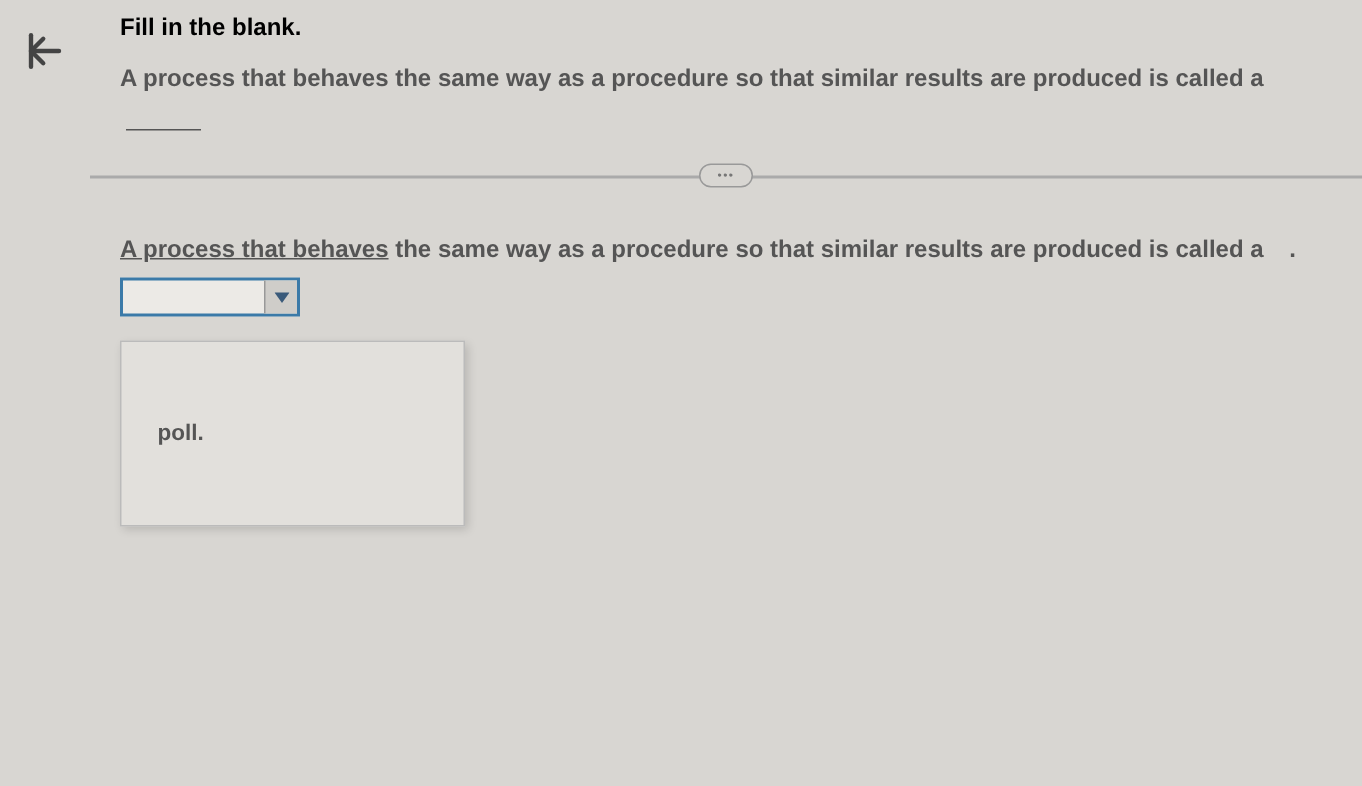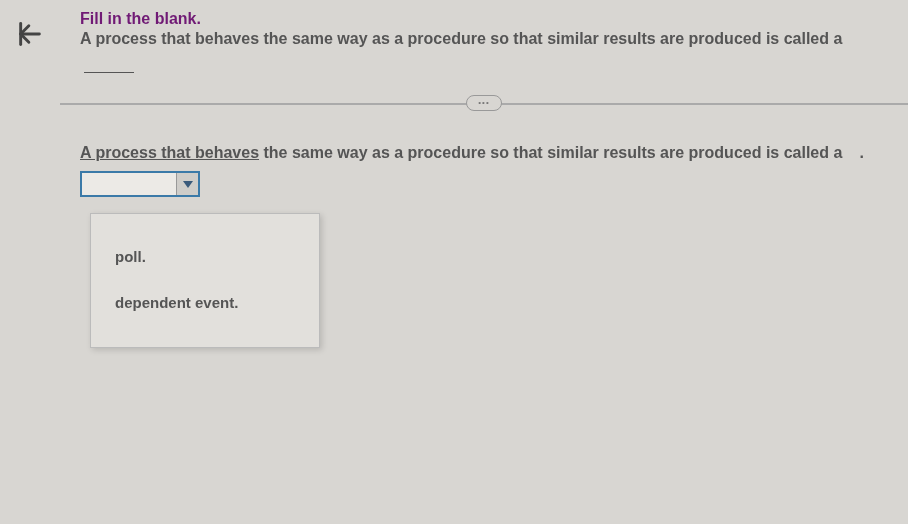--- a/index.html
+++ b/index.html
@@ -31,21 +31,22 @@
       height: 28px;
       cursor: pointer;
     }
     .content {
       flex: 1;
       padding: 10px 30px 0 20px;
       position: relative;
     }
     .instruction {
       font-size: 16px;
-      color: #701a75;
+      color: #000000;
+      margin-bottom: 14px;
       font-weight: bold;
     }
     .question-top {
       font-size: 16px;
       color: #555;
       font-weight: bold;
       line-height: 1.4;
       padding-bottom: 30px;
     }
     .blank-line {
@@ -115,26 +116,26 @@
       align-items: center;
       justify-content: center;
     }
     .dropdown-btn svg {
       width: 10px;
       height: 10px;
     }
     .options-panel {
       position: absolute;
       top: 42px;
-      left: 10px;
+      left: 0;
       width: 230px;
       background: #e2e0dc;
       border: 1px solid #bbb;
       box-shadow: 2px 2px 6px rgba(0,0,0,0.15);
-      padding: 20px 0;
+      padding: 38px 0;
     }
     .option {
       padding: 12px 24px;
       font-size: 15px;
       color: #555;
       font-weight: bold;
       cursor: pointer;
     }
     .period {
       position: absolute;
@@ -174,18 +175,17 @@
         <div class="dropdown">
           <span style="flex:1;"></span>
           <div class="dropdown-btn">
             <svg viewBox="0 0 10 10">
               <polygon points="0,2 10,2 5,9" fill="#3a5a7a"></polygon>
             </svg>
           </div>
         </div>
         <div class="options-panel">
           <div class="option">poll.</div>
-          <div class="option">dependent event.</div>
         </div>
       </div>
     </div>
   </div>
 </div>
 
 </body></html>

